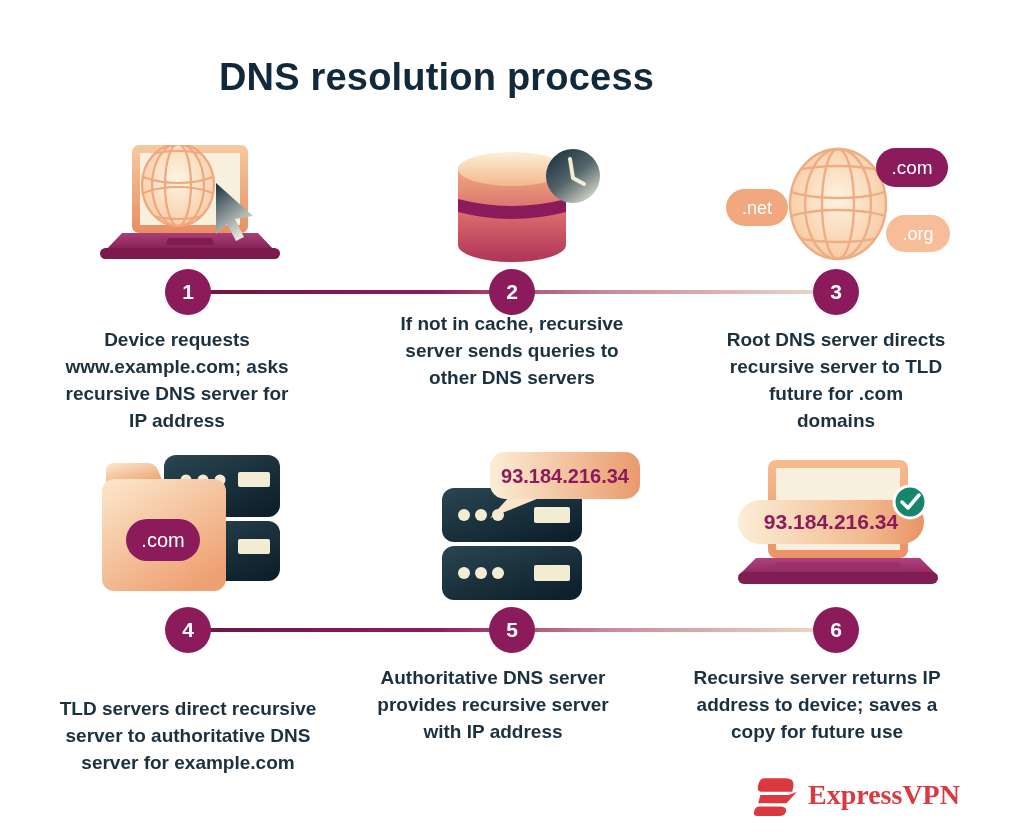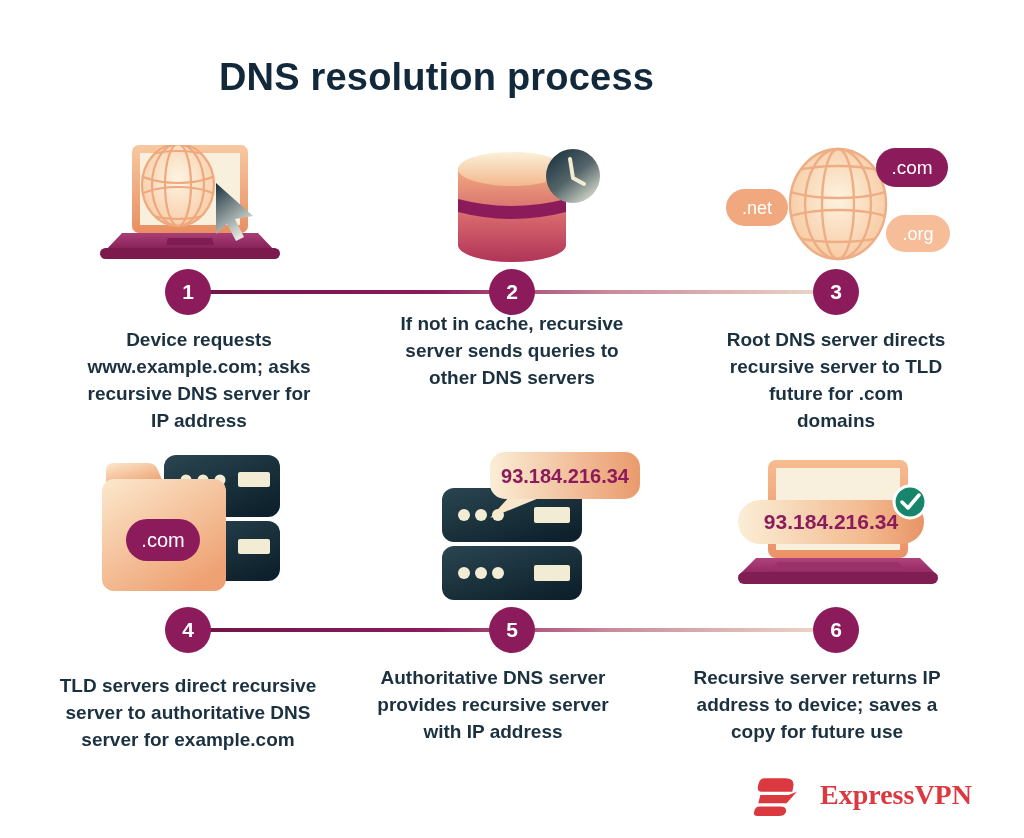--- a/index.html
+++ b/index.html
@@ -17,21 +17,21 @@
     position:absolute; width:46px; height:46px; border-radius:50%;
     background:#8c1b5c; color:#ffffff; display:flex; align-items:center; justify-content:center;
     font-size:21px; font-weight:600;
   }
   .step-text {
     position:absolute; width:310px; text-align:center; white-space:pre-line;
     font-size:19px; line-height:27px; font-weight:600; color:#1b3140;
   }
   .icon { position:absolute; }
   svg text { font-family:"Liberation Sans", sans-serif; }
-  .brand { position:absolute; left:752px; top:772px; display:flex; align-items:center; gap:22px; }
+  .brand { position:absolute; left:752px; top:772px; display:flex; align-items:center; gap:10px; }
   .brand-name { font-family:"Liberation Serif", serif; font-size:28px; font-weight:600; color:#da3940; }
 </style>
 </head>
 <body>
 
 <div class="title">DNS resolution process</div>
 
 <svg class="icon" style="left:100px;top:145px" width="180" height="115" viewBox="0 0 180 115">
   <defs>
     <linearGradient id="lg1a" x1="0" y1="0" x2="0" y2="1">
@@ -226,21 +226,21 @@
 <div class="connector" style="left:188px;top:290px;width:648px"></div>
 <div class="step-circle" style="left:165px;top:269px">
     <span>1</span>
   </div>
 <div class="step-circle" style="left:489px;top:269px">
     <span>2</span>
   </div>
 <div class="step-circle" style="left:813px;top:269px">
     <span>3</span>
   </div>
-<div class="step-text" style="left:44px;top:326px">Device requests
+<div class="step-text" style="left:22px;top:326px">Device requests
 www.example.com; asks
 recursive DNS server for
 IP address</div>
 <div class="step-text" style="left:357px;top:310px">If not in cache, recursive
 server sends queries to
 other DNS servers</div>
 <div class="step-text" style="left:681px;top:326px">Root DNS server directs
 recursive server to TLD
 future for .com
 domains</div>
@@ -248,21 +248,21 @@
 <div class="connector" style="left:188px;top:628px;width:648px"></div>
 <div class="step-circle" style="left:165px;top:607px">
     <span>4</span>
   </div>
 <div class="step-circle" style="left:489px;top:607px">
     <span>5</span>
   </div>
 <div class="step-circle" style="left:813px;top:607px">
     <span>6</span>
   </div>
-<div class="step-text" style="left:33px;top:672px">TLD servers direct recursive
+<div class="step-text" style="left:33px;top:695px">TLD servers direct recursive
 server to authoritative DNS
 server for example.com</div>
 <div class="step-text" style="left:338px;top:664px">Authoritative DNS server
 provides recursive server
 with IP address</div>
 <div class="step-text" style="left:662px;top:664px">Recursive server returns IP
 address to device; saves a
 copy for future use</div>
 
 <div class="brand">

